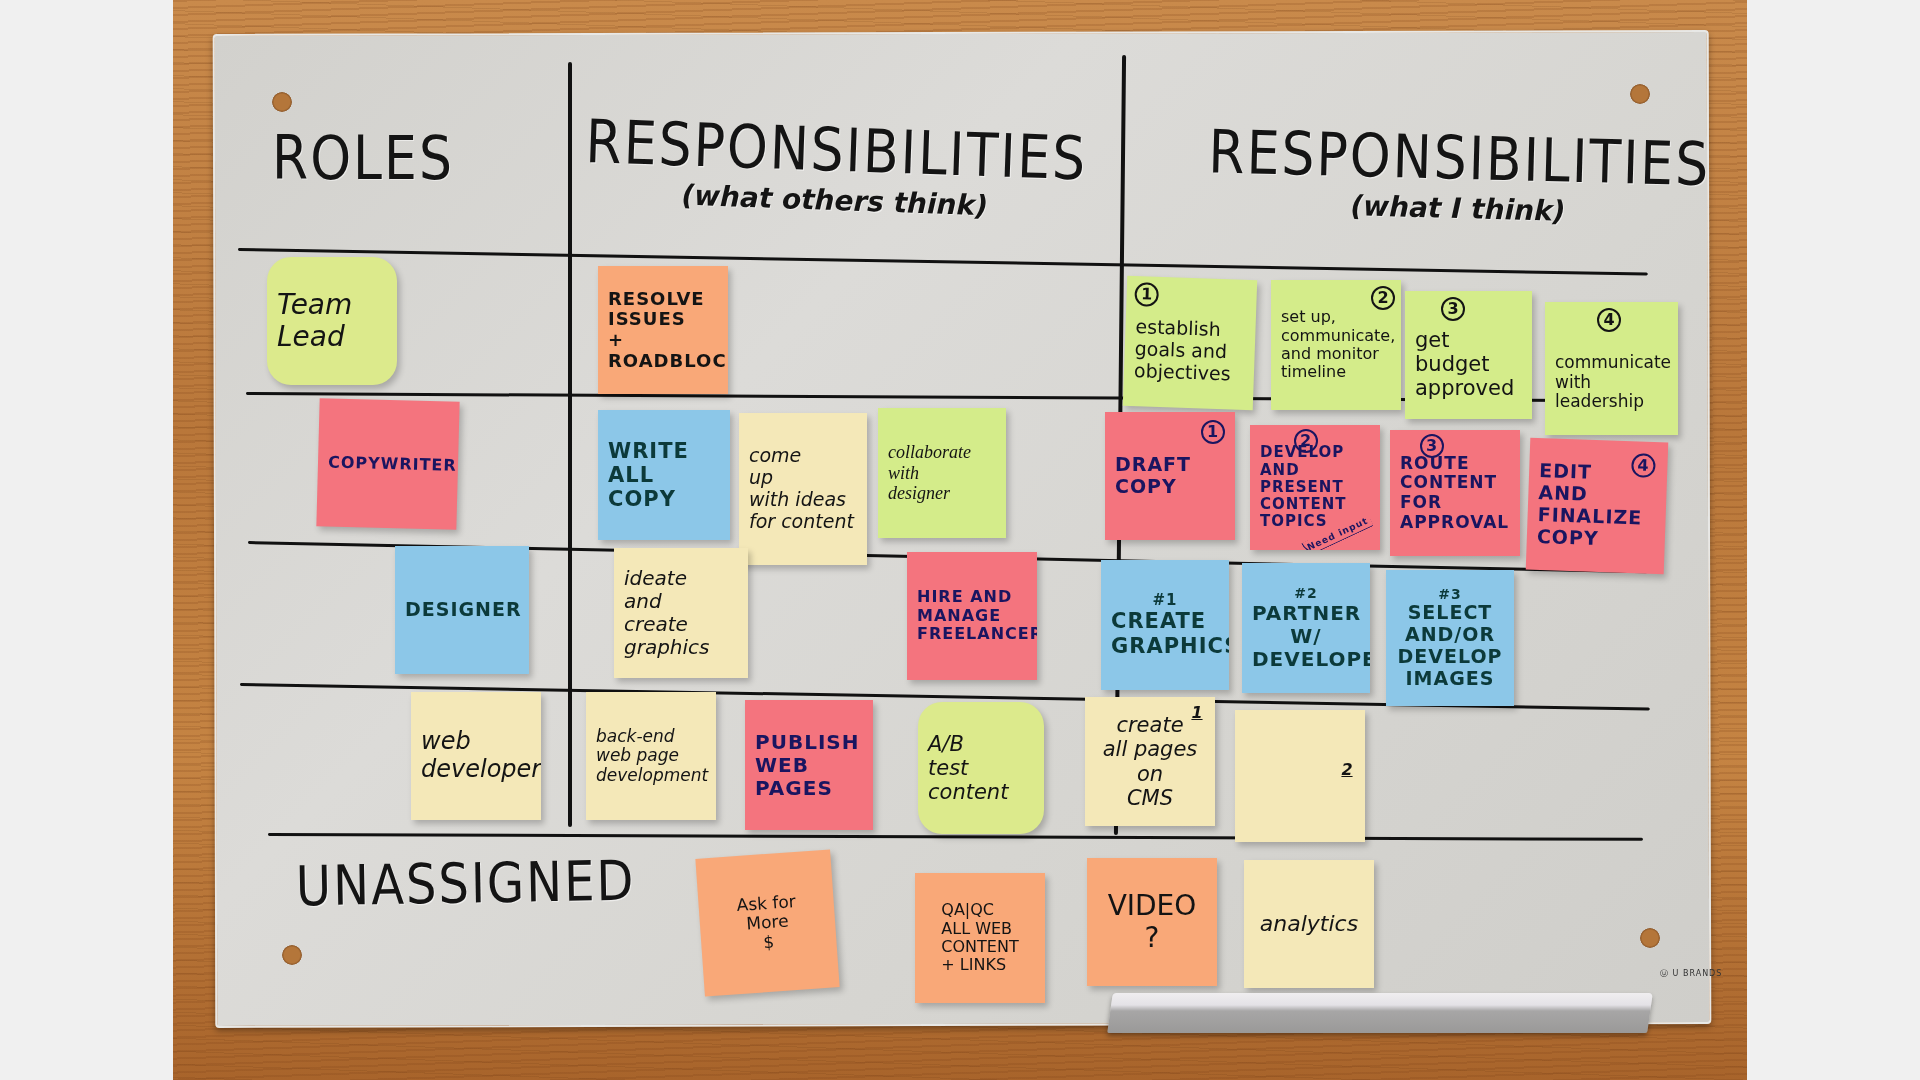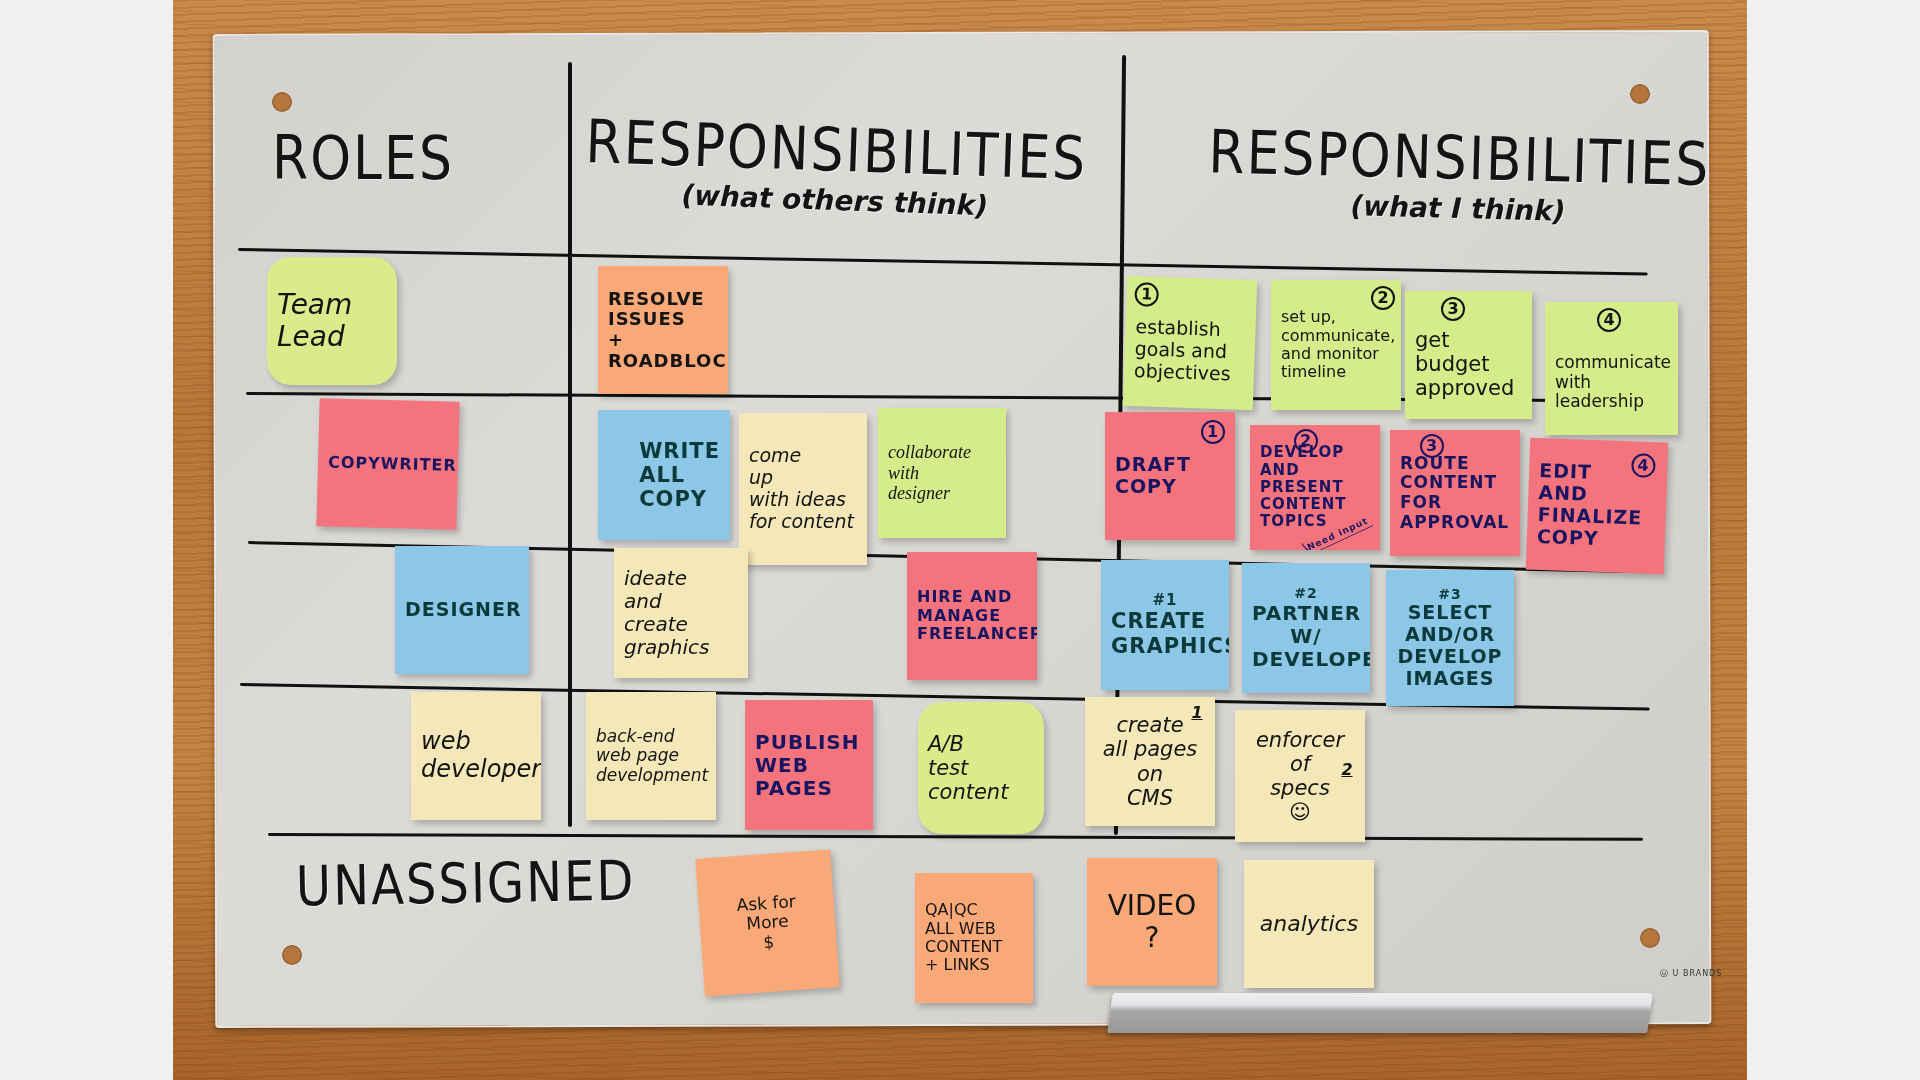--- a/index.html
+++ b/index.html
@@ -135,21 +135,21 @@
 <div class="note green" style="left:1545px;top:302px;width:133px;height:133px;font-size:17px;">
   <span class="num" style="top:6px;left:52px;">4</span>
   <span class="txt" style="margin-top:28px;">communicate
 with
 leadership</span>
 </div>
 
 <div class="note pink cap" style="left:318px;top:400px;width:140px;height:128px;font-size:16px;transform:rotate(1.5deg);">
   <span class="txt">COPYWRITER</span>
 </div>
-<div class="note blue cap" style="left:598px;top:410px;width:132px;height:130px;font-size:21px;align-items:flex-end;">
+<div class="note blue cap" style="left:598px;top:410px;width:132px;height:130px;font-size:21px;">
   <span class="txt">WRITE
 ALL
 COPY</span>
 </div>
 <div class="note cream hand" style="left:739px;top:413px;width:128px;height:152px;font-size:19px;">
   <span class="txt">come
 up
 with ideas
 for content</span>
 </div>
@@ -240,32 +240,28 @@
 </div>
 <div class="note cream hand" style="left:1085px;top:697px;width:130px;height:129px;font-size:21px;text-align:center;">
   <span class="num" style="top:6px;right:8px;border:none;text-decoration:underline;">1</span>
   <span class="txt">create
 all pages
 on
 CMS</span>
 </div>
 <div class="note cream hand" style="left:1235px;top:710px;width:130px;height:132px;font-size:21px;text-align:center;">
   <span class="num" style="top:50px;right:8px;border:none;text-decoration:underline;">2</span>
-  <span class="txt">enforcer
-of
-specs
-☺</span>
 </div>
 
 <div class="note orange" style="left:700px;top:854px;width:135px;height:138px;font-size:17px;text-align:center;transform:rotate(-4deg);">
   <span class="txt">Ask for
 More
 $</span>
 </div>
-<div class="note orange" style="left:915px;top:873px;width:118px;height:130px;font-size:16px;">
+<div class="note orange" style="left:915px;top:873px;width:130px;height:130px;font-size:16px;align-items:center;">
   <span class="txt">QA|QC
 ALL WEB
 CONTENT
 + LINKS</span>
 </div>
 <div class="note orange" style="left:1087px;top:858px;width:130px;height:128px;font-size:28px;text-align:center;">
   <span class="txt">VIDEO
 ?</span>
 </div>
 <div class="note cream hand" style="left:1244px;top:860px;width:130px;height:128px;font-size:22px;text-align:center;">

